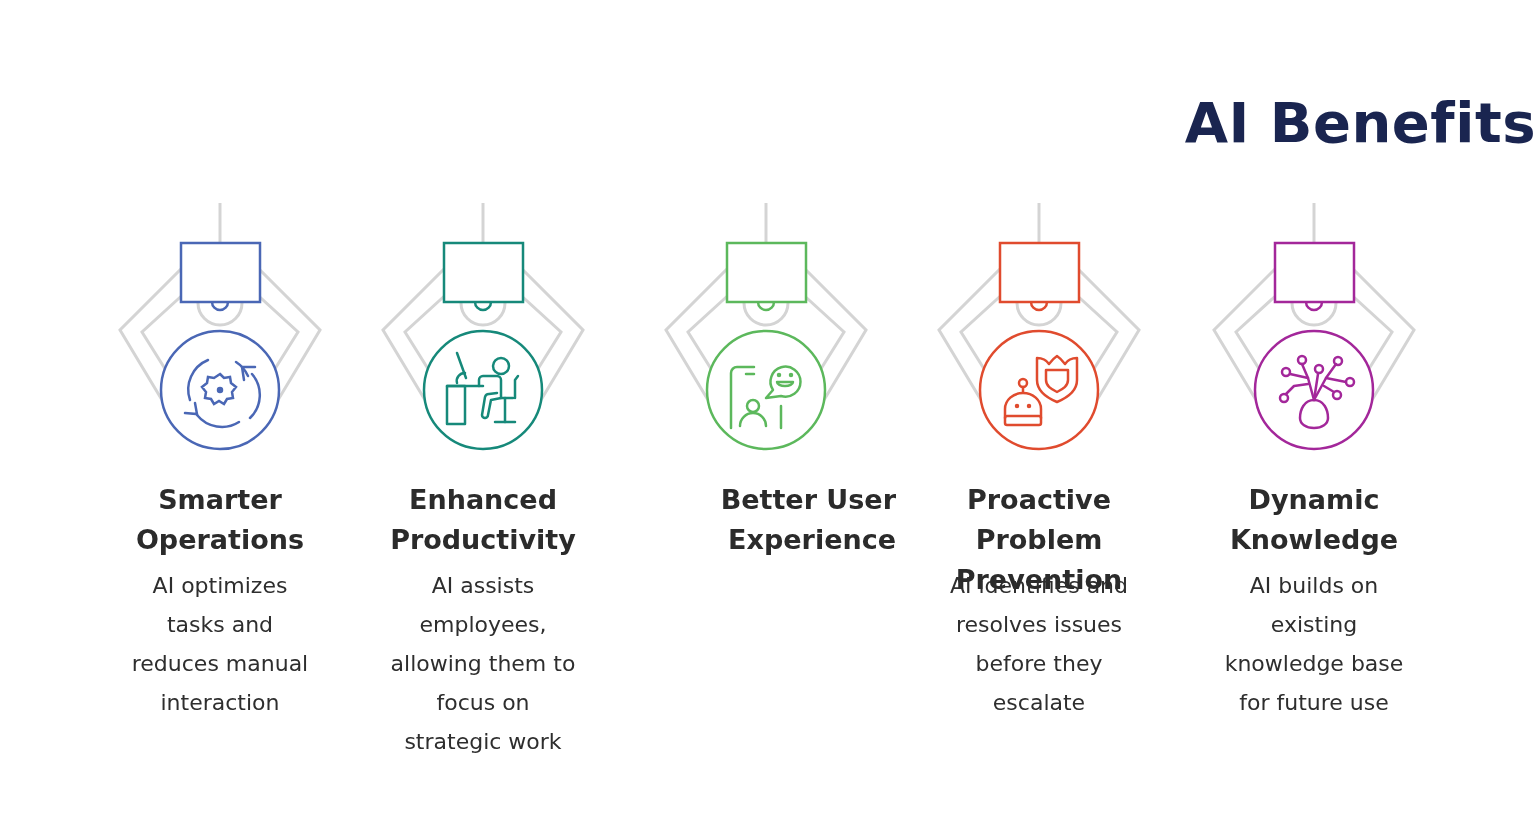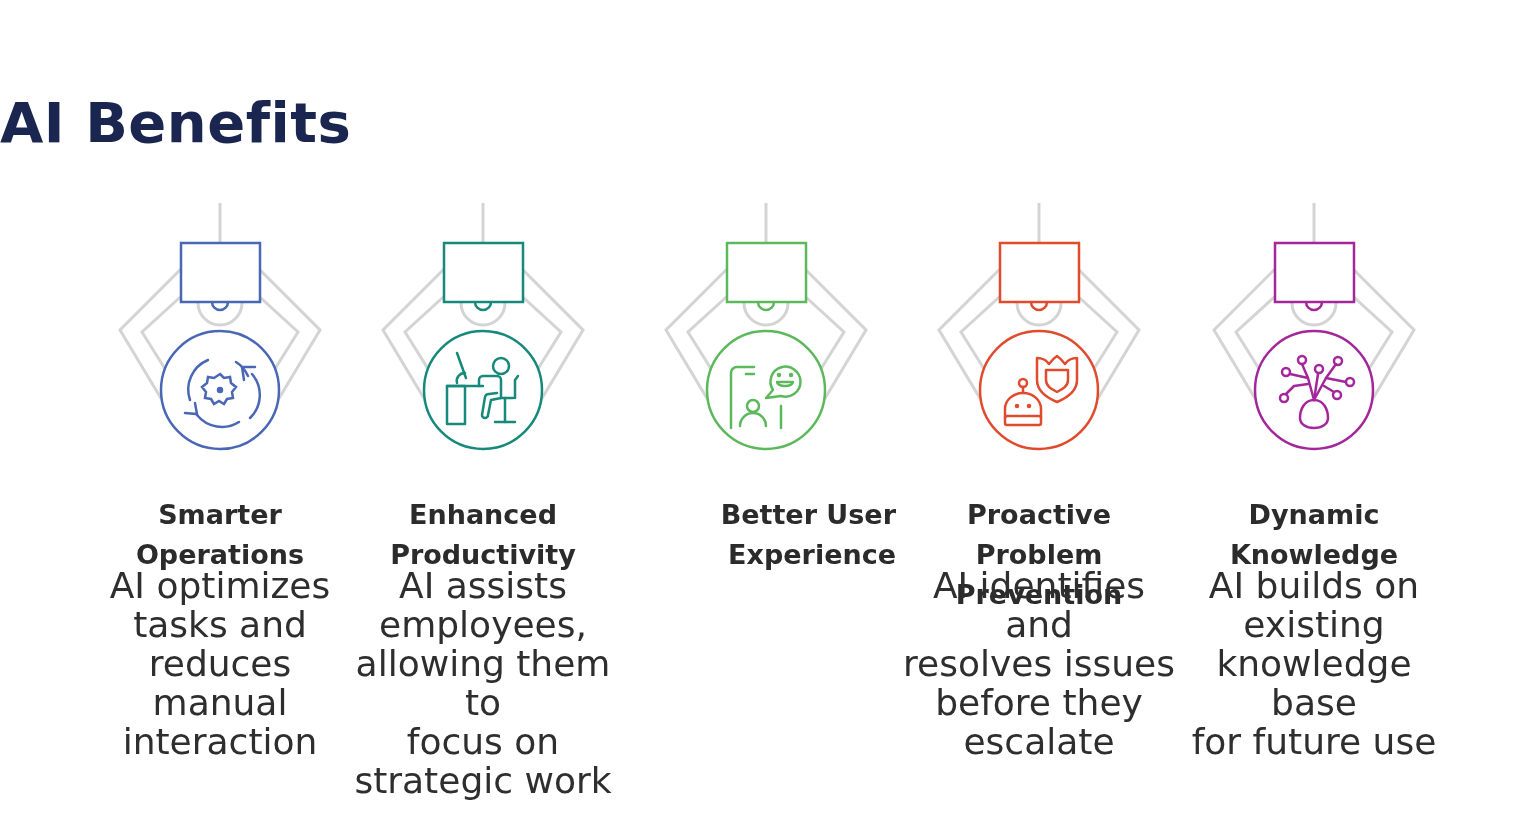--- a/index.html
+++ b/index.html
@@ -6,21 +6,21 @@
     body {
       width: 1536px; height: 829px;
       background: #ffffff;
       position: relative;
       overflow: hidden;
       font-family: "Liberation Sans", "DejaVu Sans", sans-serif;
     }
     .title {
       position: absolute;
       left: 0; right: 0; top: 90px;
-      text-align: left;
+      text-align: right;
       font-size: 56px;
       font-weight: bold;
       color: #172554;
       color: #1a2550;
       letter-spacing: 0.5px;
       font-family: "DejaVu Sans", sans-serif;
     }
     .card {
       position: absolute;
       top: 200px;
@@ -36,27 +36,26 @@
     .heading {
       position: absolute;
       top: 280px;
       left: 0; right: 0;
       font-size: 27px;
       font-weight: bold;
       line-height: 40px;
       color: #2b2b2b;
       font-family: "DejaVu Sans", sans-serif;
       white-space: pre-line;
-      margin-top: 15px;
     }
     .desc {
       position: absolute;
       top: 366px;
       left: -10px; right: -10px;
-      font-size: 36px;
+      font-size: 22px;
       line-height: 39px;
       color: #2e2e2e;
       font-family: "DejaVu Sans", sans-serif;
       font-weight: normal;
       white-space: pre-line;
     }
   </style>
 </head>
 <body>
 

